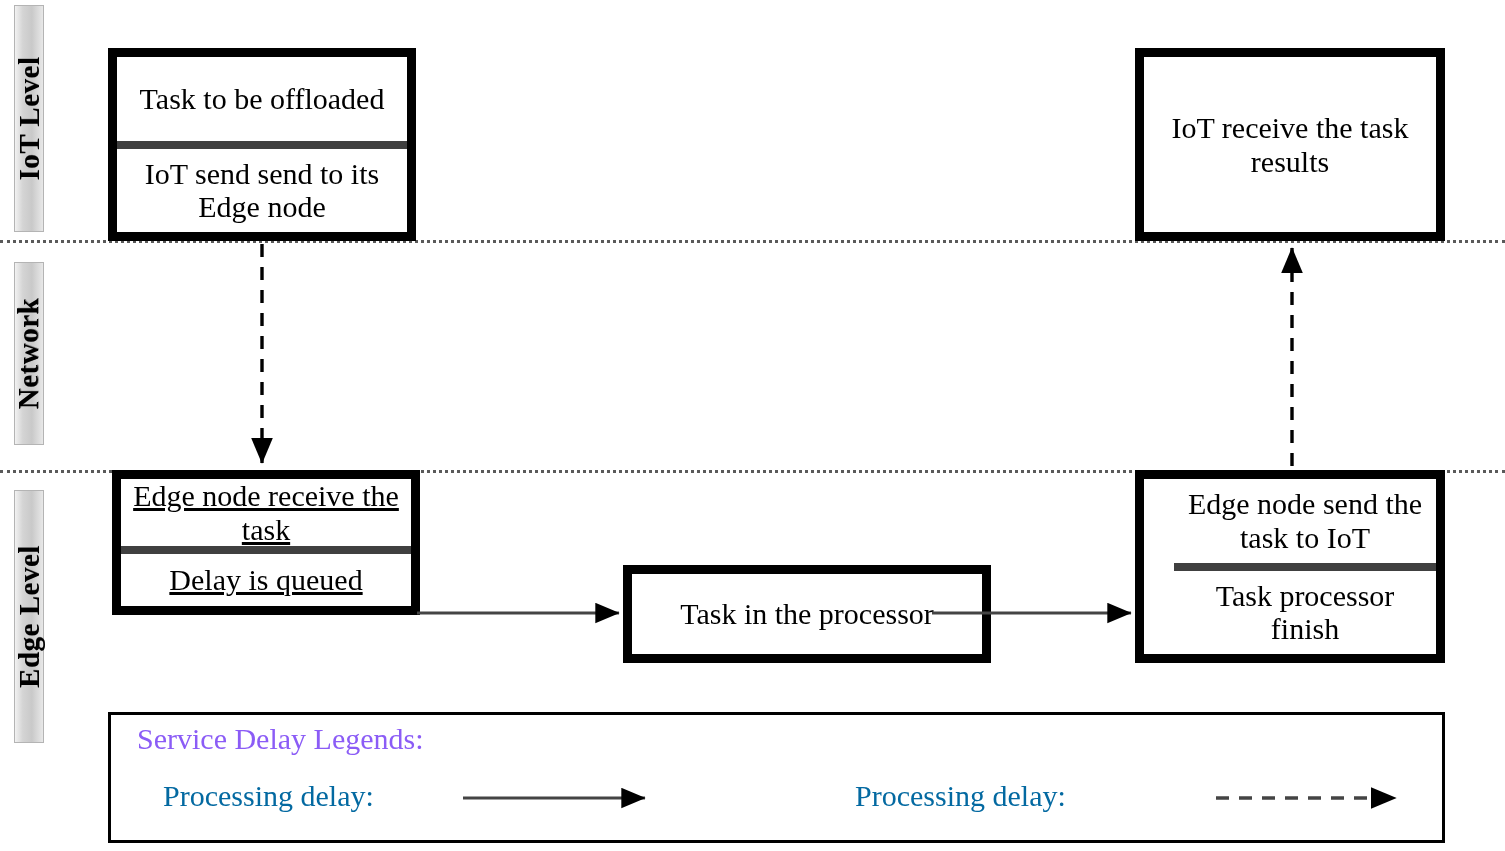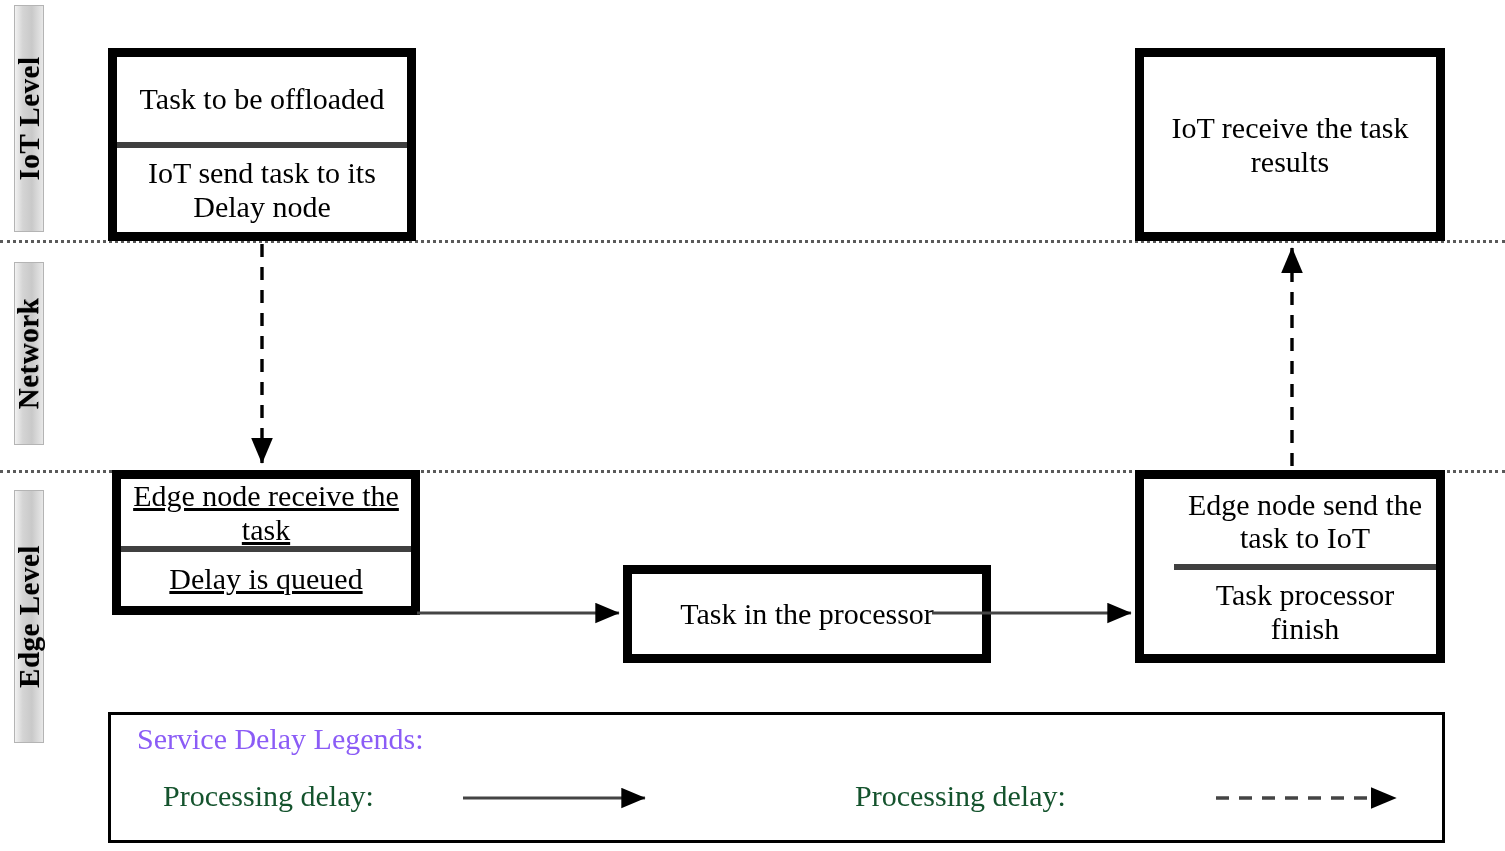--- a/index.html
+++ b/index.html
@@ -62,40 +62,40 @@
     justify-content: center;
     text-align: center;
     font-size: 30px;
     line-height: 1.12;
     color: #000;
     padding: 0 6px;
     box-sizing: border-box;
     background: #fff;
   }
   .pcell.top-cell {
-    border-bottom: 6px solid #404040;
+    border-bottom: 8px solid #404040;
   }
 
   
   .legend-box {
     position: absolute;
     box-sizing: border-box;
     border: 3px solid #000;
     background: #ffffff;
   }
   .legend-title {
     position: absolute;
     font-size: 30px;
     color: #8b5cf6;
     white-space: nowrap;
   }
   .legend-item-label {
     position: absolute;
     font-size: 30px;
-    color: #14532d;
+    color: #0369a1;
     white-space: nowrap;
   }
 
   
   #arrows {
     position: absolute;
     left: 0;
     top: 0;
     width: 1505px;
     height: 851px;
@@ -117,21 +117,21 @@
 
   <div class="level-label" style="left:14px; top:490px; width:30px; height:253px;">
     <span>Edge Level</span>
   </div>
 
   <div class="separator" style="left:0px; top:240px; width:1505px;"></div>
   <div class="separator" style="left:0px; top:470px; width:1505px;"></div>
 
   <div class="pbox" style="left:108px; top:48px; width:308px; height:193px;">
     <div class="pcell top-cell">Task to be offloaded</div>
-    <div class="pcell">IoT send task to its Delay node</div>
+    <div class="pcell">IoT send send to its Edge node</div>
   </div>
 
   <div class="pbox single" style="left:1135px; top:48px; width:310px; height:193px;">
     <div class="pcell">IoT receive the task results</div>
   </div>
 
   <div class="pbox" style="left:112px; top:470px; width:308px; height:145px;text-decoration:underline;">
     <div class="pcell top-cell">Edge node receive the task</div>
     <div class="pcell">Delay is queued</div>
   </div>

